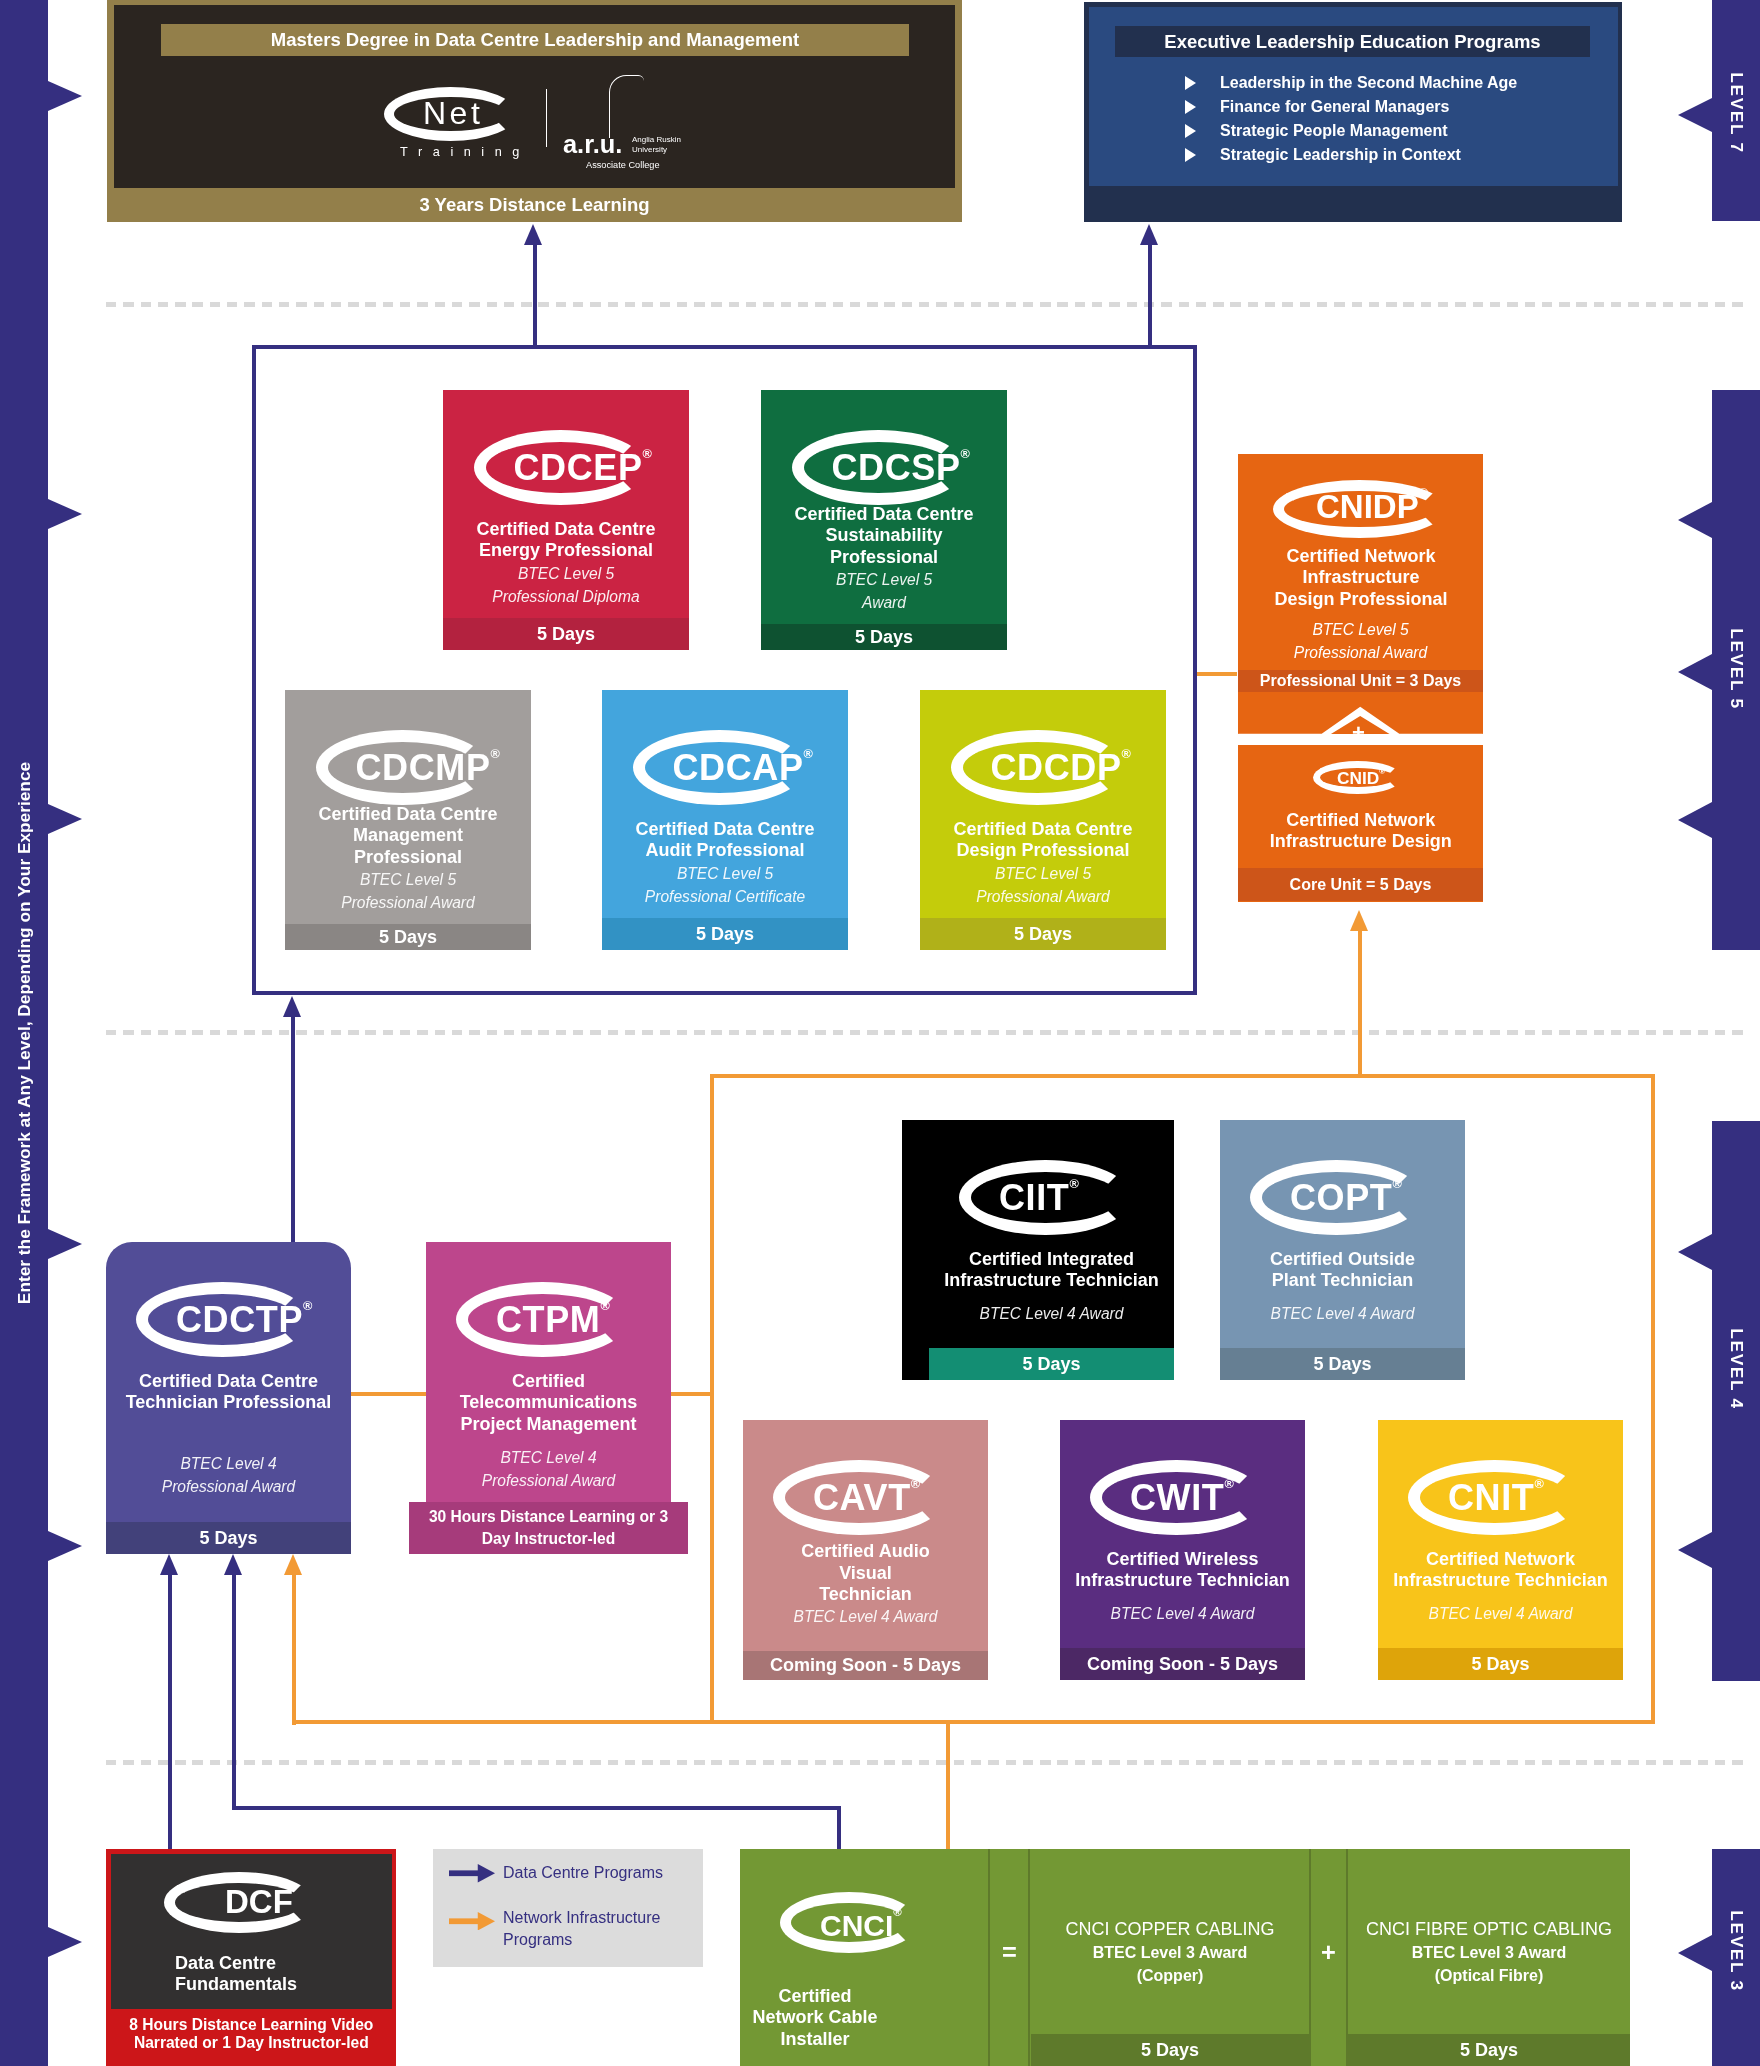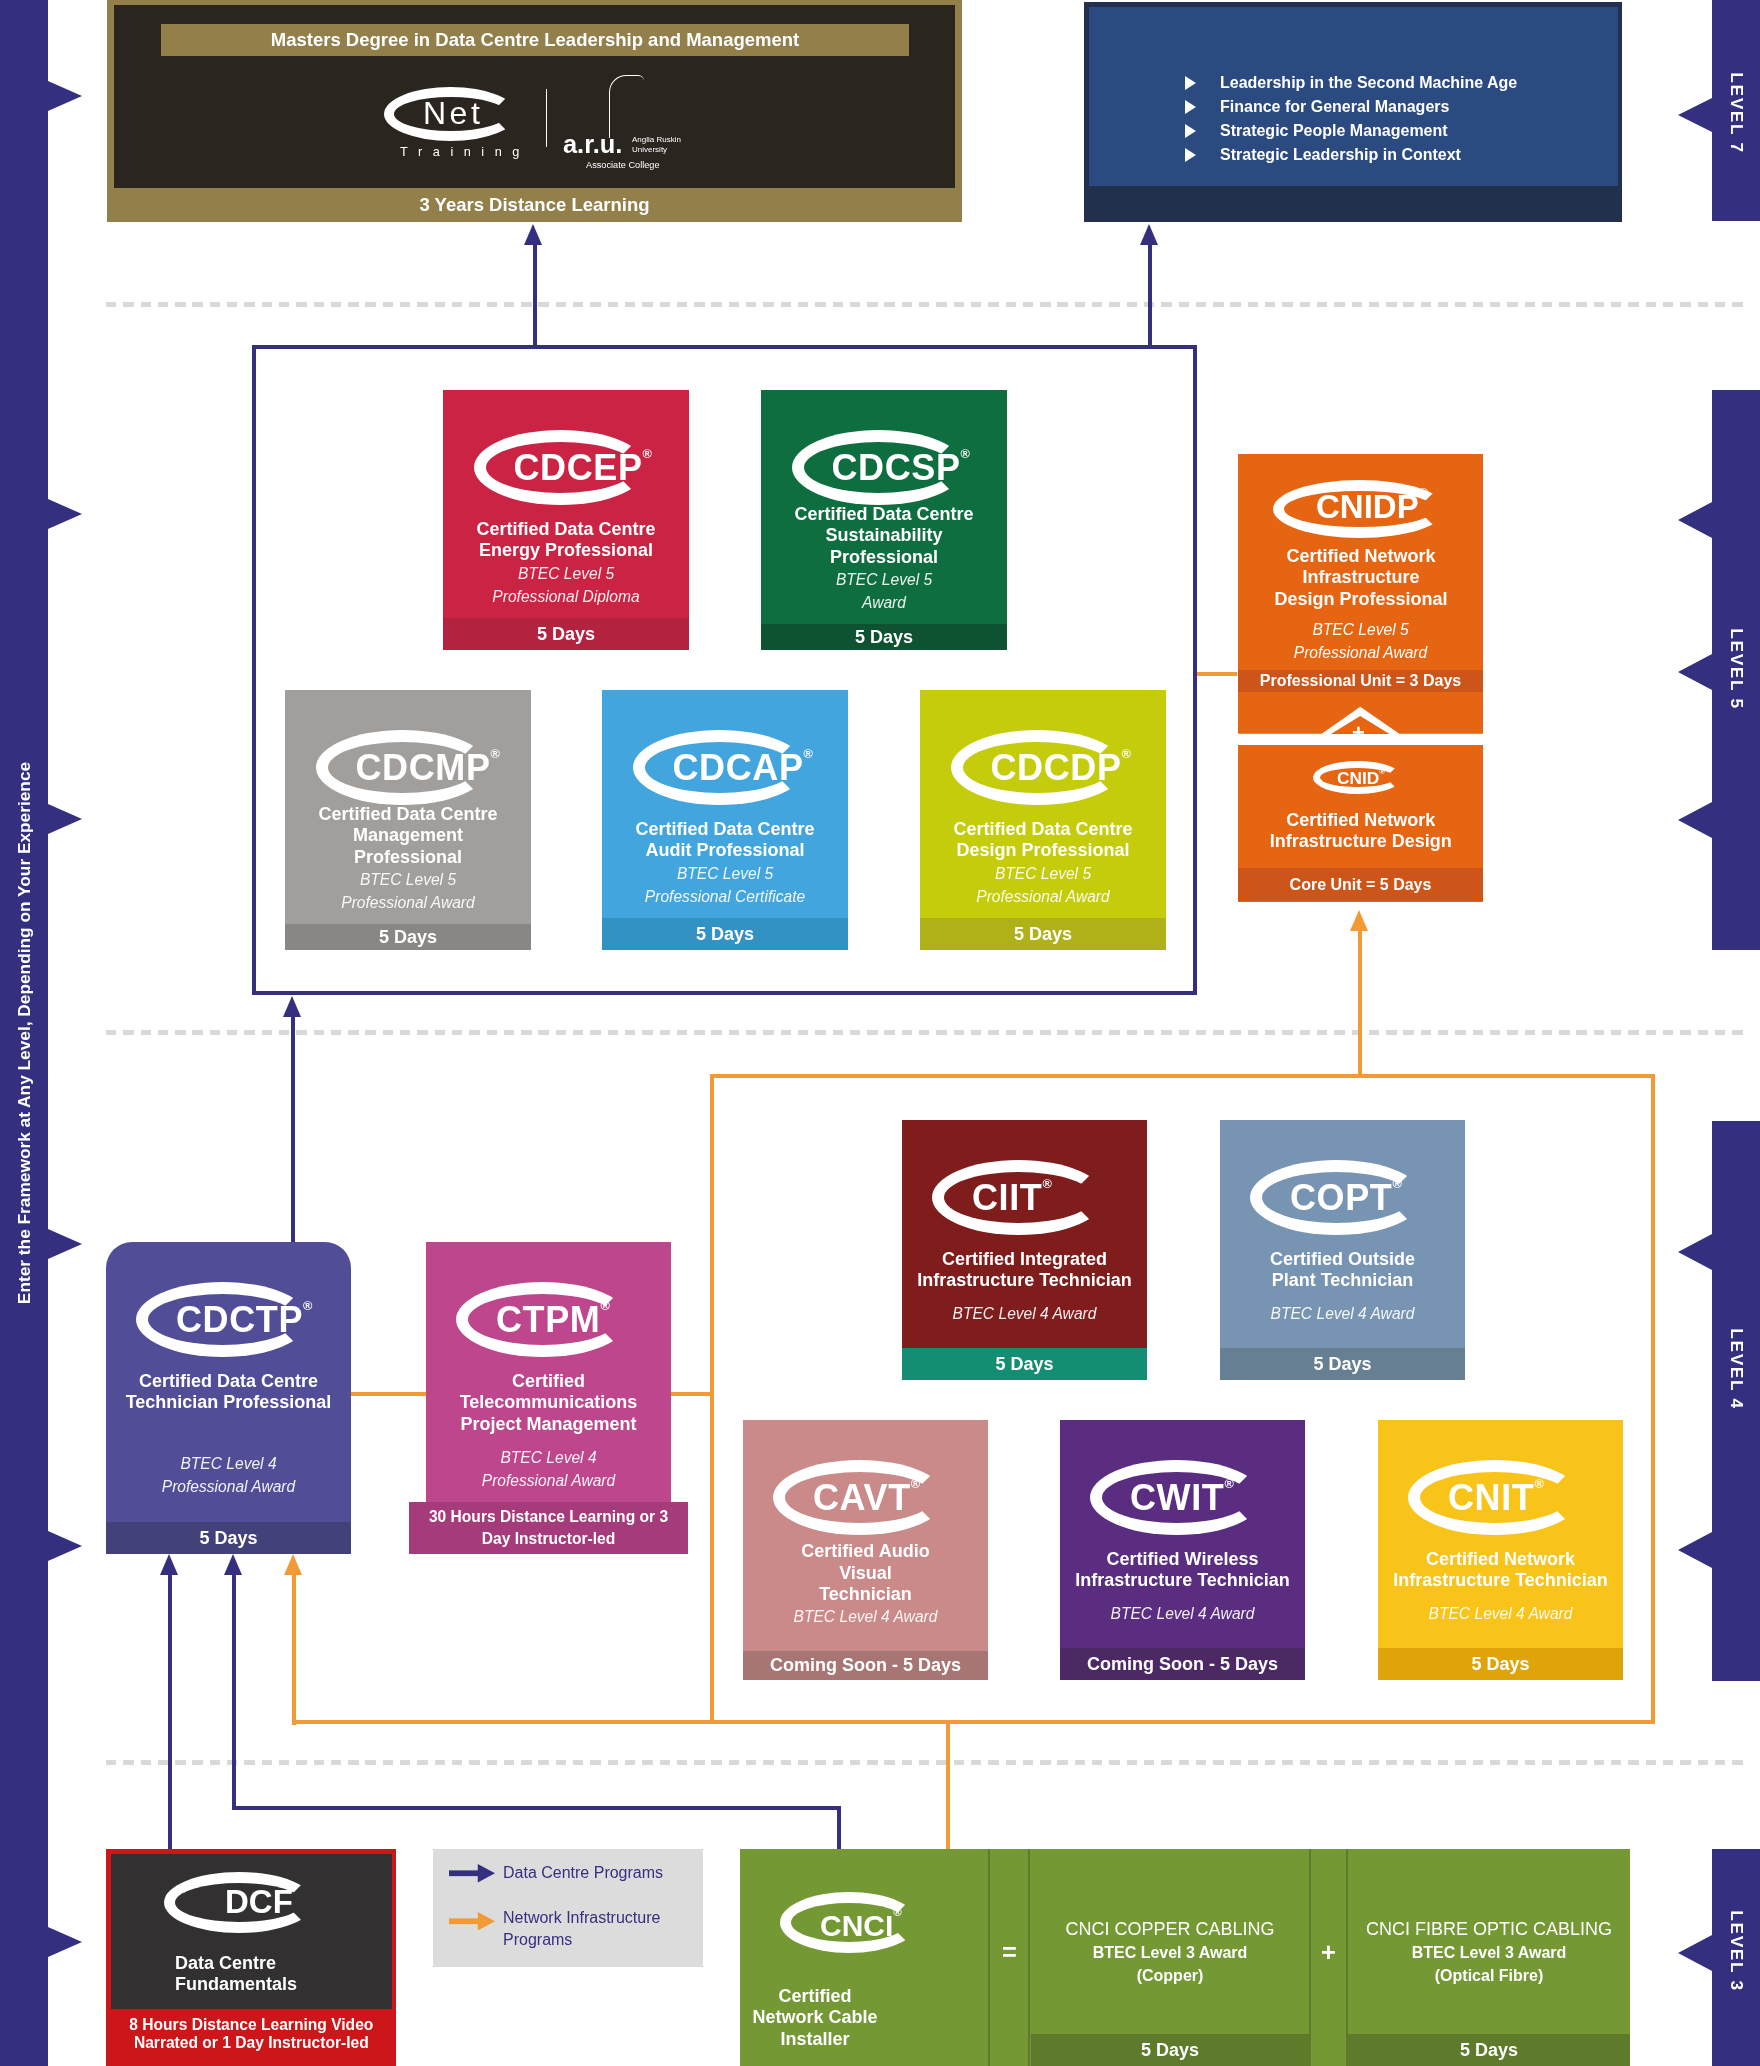--- a/index.html
+++ b/index.html
@@ -83,20 +83,23 @@
     <span class="abs" style="left:69px;top:60px;font-size:8px;width:52px;line-height:9.8px;">Anglia Ruskin University</span>
     <span class="abs" style="left:23px;top:85px;font-size:9.2px;white-space:nowrap;">Associate College</span>
   </div>
   <div class="abs" style="left:0;top:188px;width:855px;height:34px;display:flex;align-items:center;justify-content:center;">
     <span style="font-weight:bold;font-size:18.5px;">3 Years Distance Learning</span>
   </div>
 </div>
 
 <div class="abs" style="left:1084px;top:2.3px;width:538px;height:220px;background:#22304e;">
   <div class="abs" style="left:4.6px;top:4.6px;width:529px;height:179px;background:#2a4a80;"></div>
+  <div class="abs" style="left:31px;top:24px;width:475px;height:31px;background:#22304e;display:flex;align-items:center;justify-content:center;">
+    <span style="font-weight:bold;font-size:18.5px;">Executive Leadership Education Programs</span>
+  </div>
   <div class="abs" style="left:101px;top:69px;width:404px;">
     <div style="display:flex;align-items:center;height:24px;font-size:16px;font-weight:bold;">
       <span style="width:0;height:0;border-top:7.5px solid transparent;border-bottom:7.5px solid transparent;border-left:11.5px solid #fff;margin-right:24px;"></span>
       <span>Leadership in the Second Machine Age</span>
     </div>
     <div style="display:flex;align-items:center;height:24px;font-size:16px;font-weight:bold;">
       <span style="width:0;height:0;border-top:7.5px solid transparent;border-bottom:7.5px solid transparent;border-left:11.5px solid #fff;margin-right:24px;"></span>
       <span>Finance for General Managers</span>
     </div>
     <div style="display:flex;align-items:center;height:24px;font-size:16px;font-weight:bold;">
@@ -233,21 +236,21 @@
       <div class="code"><span>CTPM</span><sup>®</sup></div>
     </div>
   <div class="title" style="width:196px;">Certified Telecommunications Project Management</div>
   <div class="btec" style="margin-bottom:10.4px;">
       <div>BTEC Level 4</div>
       <div>Professional Award</div>
     </div>
   <div class="foot" style="background:#a63b7b;height:52px;font-size:15.6px;line-height:22px;padding:0 17.3px;">30 Hours Distance Learning or 3 Day Instructor-led</div>
 </div>
 
-<div class="card" style="left:902px;top:1120px;width:245px;height:260px;background:#7f1d1d;">
+<div class="card" style="left:902px;top:1120px;width:245px;height:260px;background:#000000;padding-left:27px;">
   <div class="logo">
       <div class="arc"></div>
       <div class="code"><span>CIIT</span><sup>®</sup></div>
     </div>
   <div class="title" style="width:231px;">Certified Integrated Infrastructure Technician</div>
   <div class="btec" style="margin-bottom:23px;">BTEC Level 4 Award</div>
   <div class="foot" style="background:#138e73;">5 Days</div>
 </div>
 <div class="card" style="left:1220px;top:1120px;width:245px;height:260px;background:#7795b2;">
   <div class="logo">

